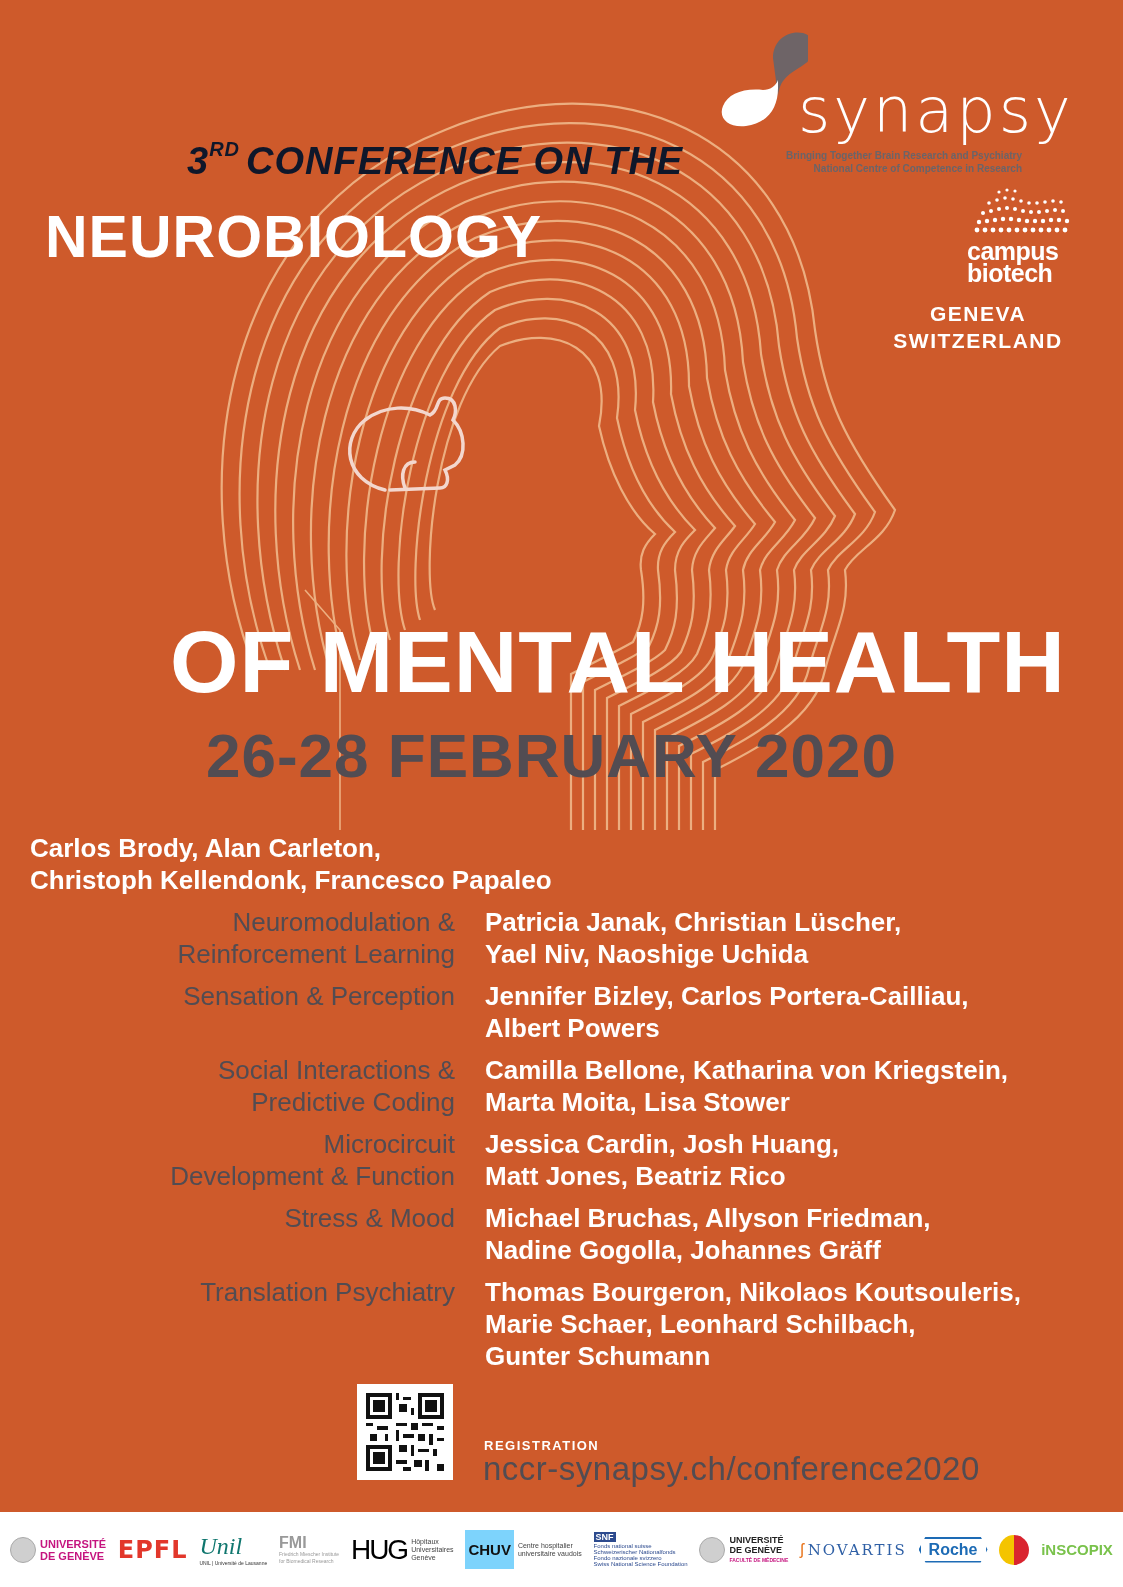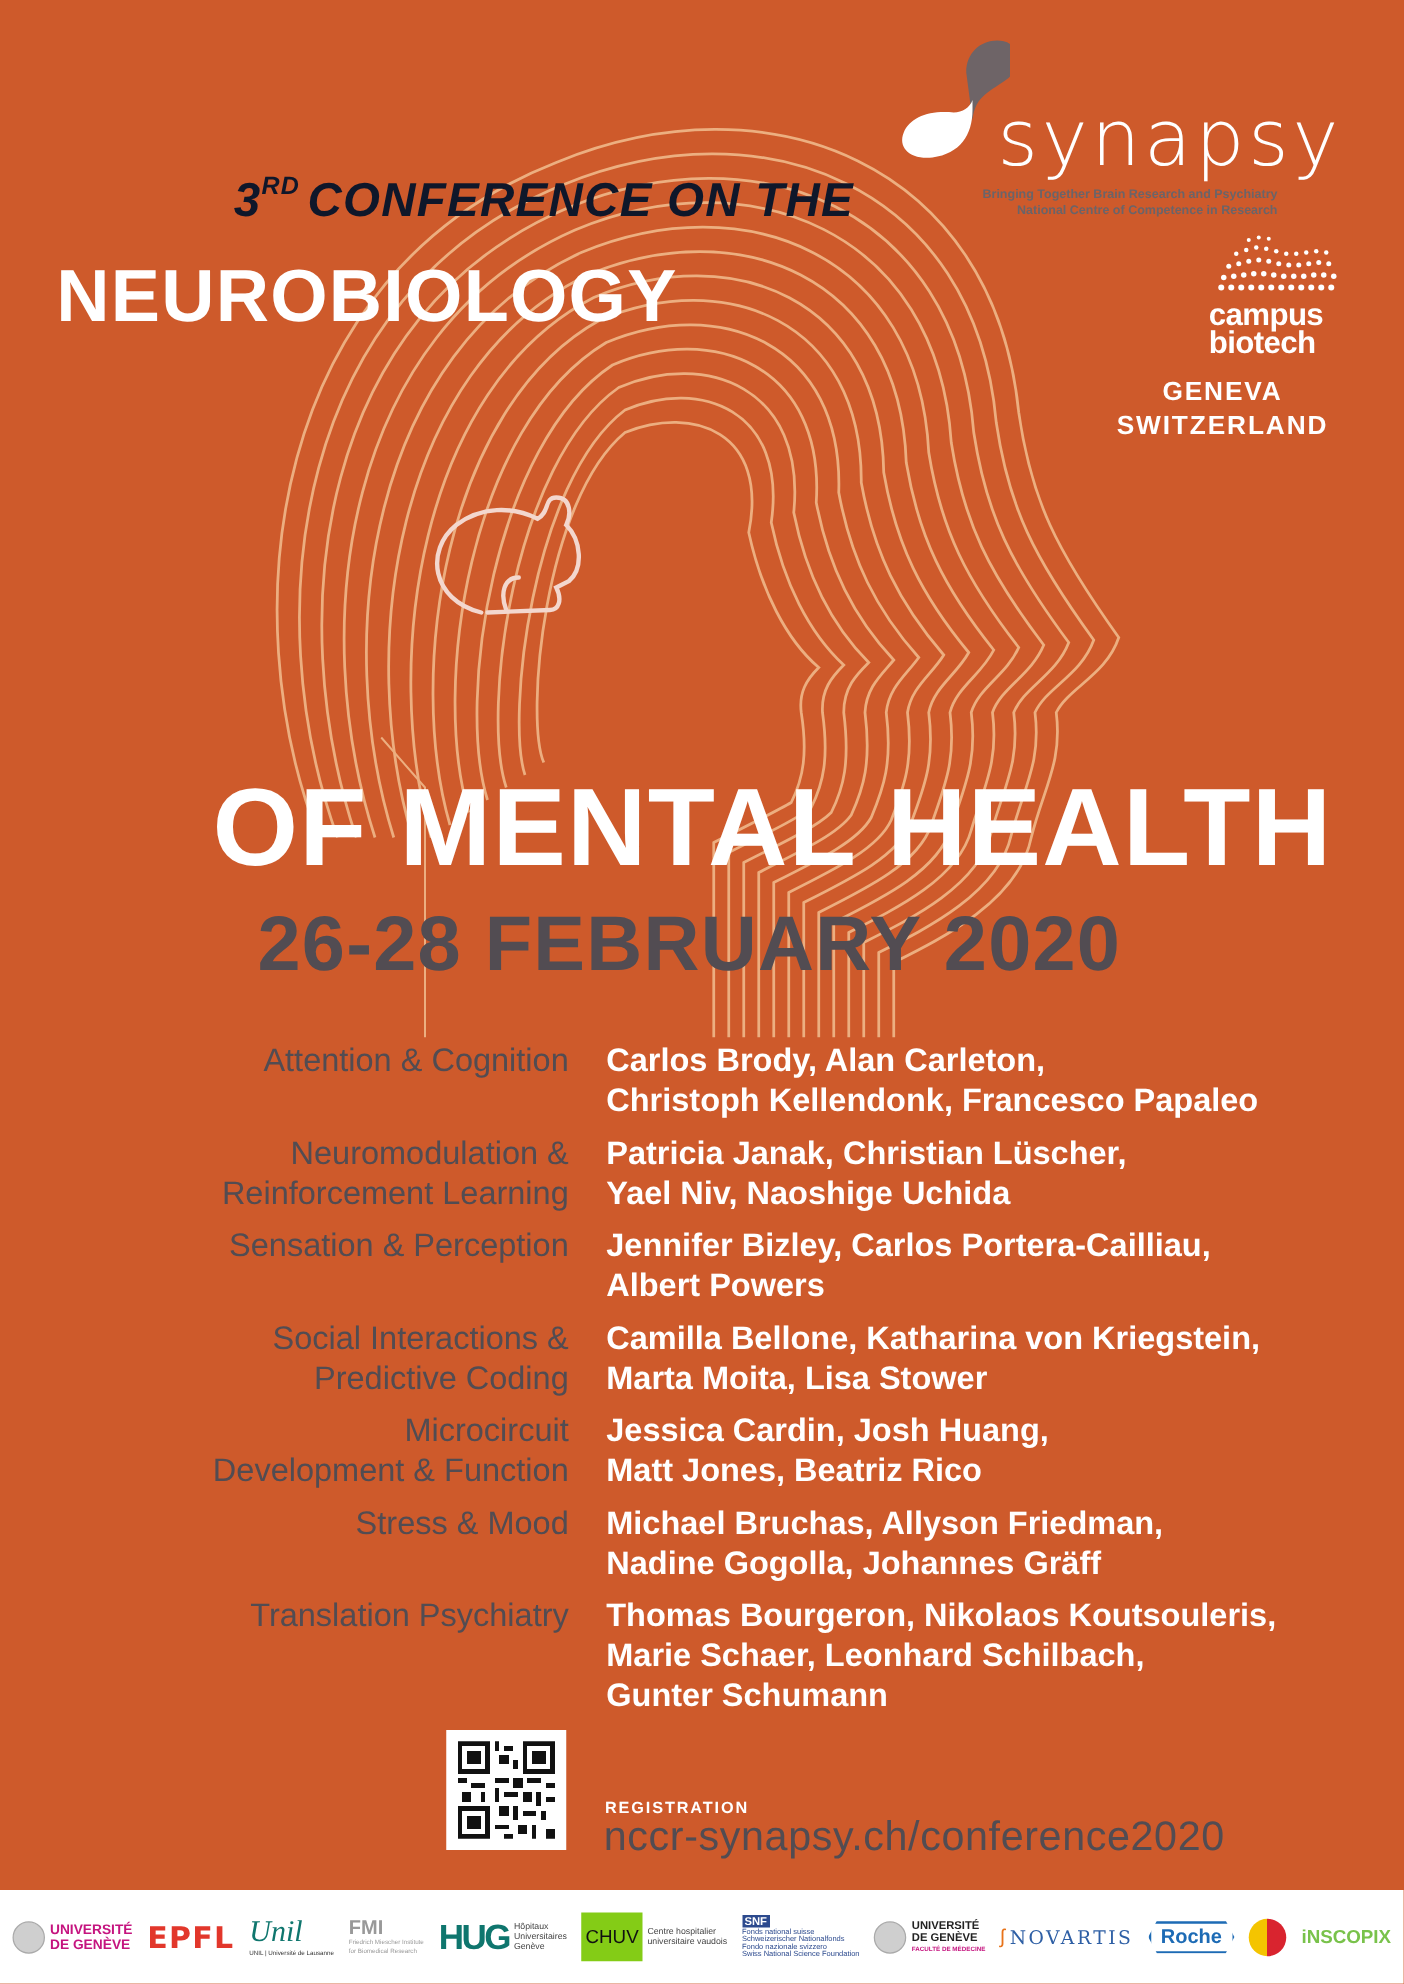--- a/index.html
+++ b/index.html
@@ -70,23 +70,23 @@
     display: flex; align-items: center; justify-content: space-between; padding: 0 10px; box-sizing: border-box;
   }
   .flogo { display: flex; align-items: center; gap: 4px; }
   .seal { width: 24px; height: 24px; border-radius: 50%; background: #cfcfcf; border: 1px solid #aaa; }
   .unige-text { color: #C5147F; font-weight: bold; font-size: 11px; line-height: 12px; }
   .epfl { color: #E2372B; font-weight: bold; font-size: 24px; letter-spacing: 1px; font-family: "DejaVu Sans", sans-serif; }
   .unil { color: #0f766e; font-style: italic; font-family: Liberation Serif, serif; font-size: 24px; }
   .unil-sub { color: #333; font-size: 5px; }
   .fmi { color: #999; font-weight: bold; font-size: 16px; line-height: 14px; }
   .fmi-sub { color: #999; font-size: 5px; line-height: 6px; }
-  .hug { color: #0f766e; font-weight: bold; font-size: 28px; letter-spacing: -2px; }
+  .hug { color: #000000; font-weight: normal; font-size: 28px; letter-spacing: -2px; }
   .small-dark { color: #444; font-size: 7px; line-height: 8px; }
-  .chuv { background: #84cc16; color: #111; font-weight: normal; font-size: 15px; padding: 11px 3px; }
+  .chuv { background: #7dd3fc; color: #111; font-weight: bold; font-size: 15px; padding: 11px 3px; }
   .snf { color: #2C4A8E; font-size: 6px; line-height: 6px; }
   .snf-badge { background: #2C4A8E; color: #fff; font-weight: bold; font-size: 9px; padding: 0 2px; display: inline-block; }
   .novartis { color: #2E5FA5; font-family: "DejaVu Serif", serif; font-size: 15px; letter-spacing: 2px; }
   .roche {
     color: #1D6BB5; font-weight: bold; font-size: 16px; border: 2px solid #1D6BB5; padding: 2px 8px;
     clip-path: polygon(10% 0, 90% 0, 100% 50%, 90% 100%, 10% 100%, 0 50%);
   }
   .pole { width: 30px; height: 30px; border-radius: 50%; background: linear-gradient(90deg, #F4C400 50%, #D9242F 50%); }
   .inscopix { color: #79C24B; font-weight: bold; font-size: 15px; }
 </style>
@@ -196,23 +196,20 @@
 
   <div class="conf-line">
     <span>3</span><sup>RD</sup><span>CONFERENCE ON THE</span>
   </div>
   <div class="title1">NEUROBIOLOGY</div>
   <div class="title2">OF MENTAL HEALTH</div>
   <div class="dates">26-28 FEBRUARY 2020</div>
 
   <div class="program">
     <div class="prow">
-      <div class="ptopic">
-          <div>Attention &amp; Cognition</div>
-        </div>
       <div class="pspeakers">
           <div>Carlos Brody, Alan Carleton,</div>
           <div>Christoph Kellendonk, Francesco Papaleo</div>
         </div>
     </div>
     <div class="prow">
       <div class="ptopic">
           <div>Neuromodulation &amp;</div>
           <div>Reinforcement Learning</div>
         </div>

